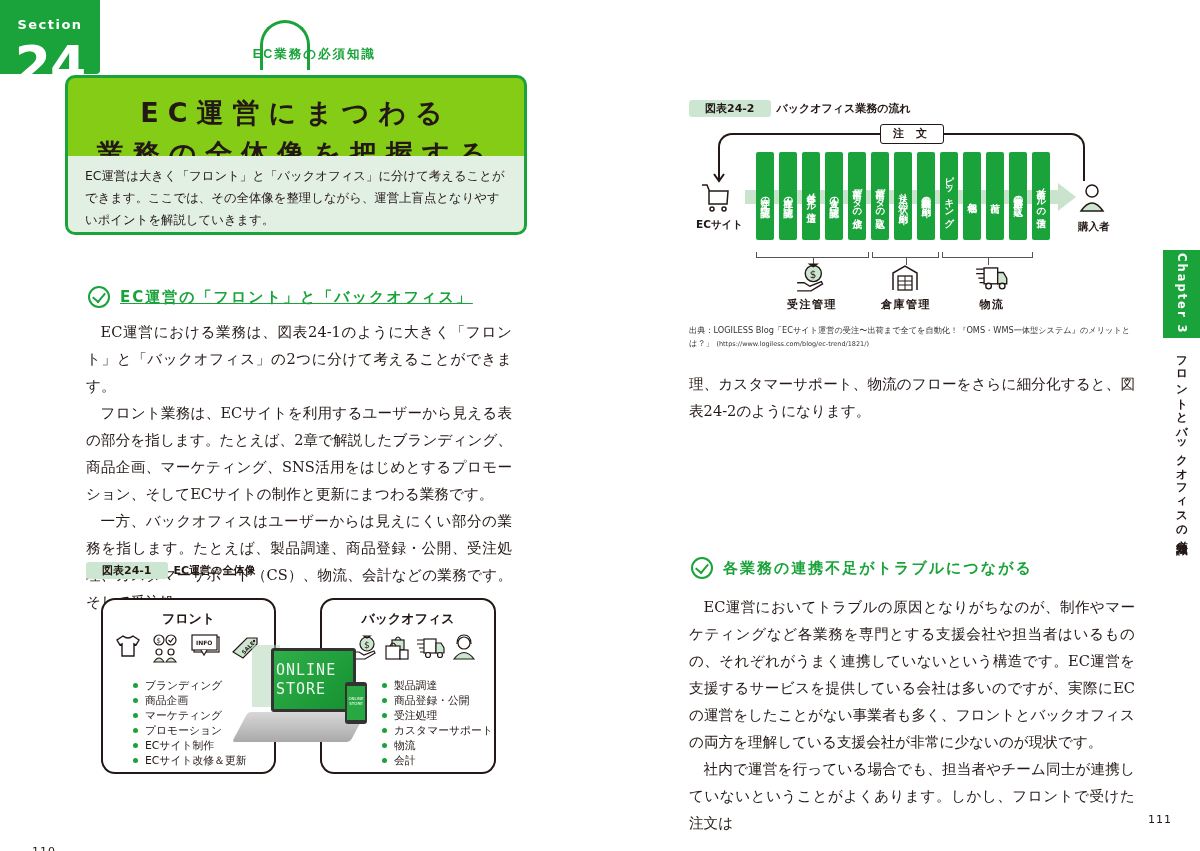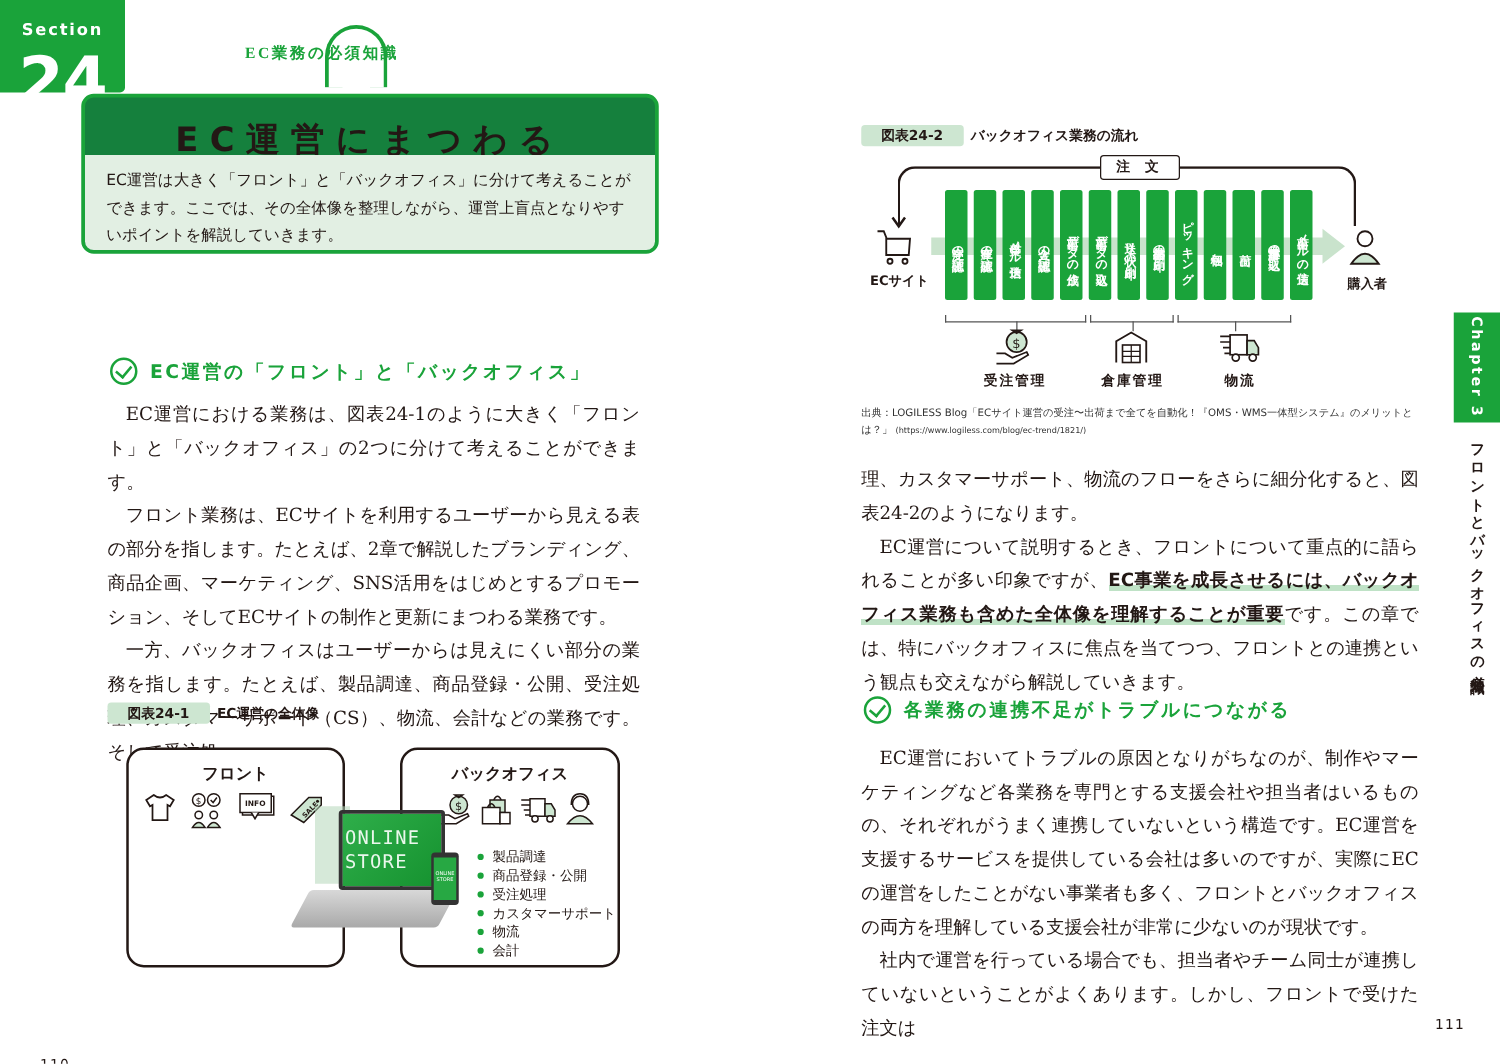--- a/index.html
+++ b/index.html
@@ -6,22 +6,22 @@
   html, body { width: 1200px; height: 851px; background: #ffffff; overflow: hidden; }
   body { position: relative; font-family: "DejaVu Serif", "Liberation Serif", serif; color: #231815; }
 
   
   .section-badge { position: absolute; left: 0; top: 0; width: 100px; height: 74px; background: #1aa33a; border-bottom-right-radius: 4px; color: #fff; text-align: center; }
   .section-badge .label { font-family: "DejaVu Sans", sans-serif; font-size: 13px; letter-spacing: 1.5px; margin-top: 17px; display: block; font-weight: bold; }
   .section-badge .num { font-family: "DejaVu Sans", sans-serif; font-size: 52px; font-weight: bold; line-height: 52px; display: block; margin-top: 7px; letter-spacing: -1px; }
 
   
   .arc { position: absolute; left: 260px; top: 20px; width: 50px; height: 50px; border: 3px solid #1aa33a; border-bottom: none; border-radius: 25px 25px 0 0; }
-  .kicker { position: absolute; left: 196px; top: 34px; width: 180px; text-align: left; color: #1aa33a; font-family: Liberation Serif, serif; font-weight: bold; font-size: 12.5px; letter-spacing: 2px; }
-  .title-box { position: absolute; left: 65px; top: 75px; width: 462px; height: 128px; border: 3px solid #1aa33a; border-radius: 10px; overflow: hidden; background: #15803d; }
+  .kicker { position: absolute; left: 196px; top: 46px; width: 180px; text-align: right; color: #1aa33a; font-family: Liberation Sans, sans-serif; font-weight: bold; font-size: 12.5px; letter-spacing: 2px; }
+  .title-box { position: absolute; left: 65px; top: 75px; width: 462px; height: 160px; border: 3px solid #1aa33a; border-radius: 10px; overflow: hidden; background: #84cc16; }
   .title-box h1 { font-family: "DejaVu Sans", sans-serif; font-weight: bold; font-size: 27px; letter-spacing: 9px; text-align: center; line-height: 41px; margin-top: 14px; color: #231815; }
   .title-box .lead { position: absolute; left: 0; right: 0; bottom: 0; height: 76px; background: #e2efe3; padding: 9px 17px 0 17px; font-family: "DejaVu Sans", sans-serif; font-size: 12.4px; line-height: 22px; color: #231815; }
   .connector-v { position: absolute; left: 68px; top: 101px; width: 2px; height: 10px; background: #1aa33a; }
 
   
   .h2 { position: absolute; display: flex; align-items: center; color: #1aa33a; font-family: "DejaVu Sans", sans-serif; font-weight: bold; font-size: 15px; letter-spacing: 2px; }
   .check { width: 22px; height: 22px; border: 2.5px solid #1aa33a; border-radius: 50%; margin-right: 10px; position: relative; }
   .check::after { content: ""; position: absolute; left: 5px; top: 2px; width: 6px; height: 10px; border-right: 2.5px solid #1aa33a; border-bottom: 2.5px solid #1aa33a; transform: rotate(40deg); }
 
   
@@ -81,21 +81,21 @@
 <div class="kicker">EC業務の必須知識</div>
 
 <div class="title-box">
   <h1>
     <span>EC運営にまつわる</span><br>
     <span>業務の全体像を把握する</span>
   </h1>
   <div class="lead">EC運営は大きく「フロント」と「バックオフィス」に分けて考えることができます。ここでは、その全体像を整理しながら、運営上盲点となりやすいポイントを解説していきます。</div>
 </div>
 
-<div class="h2" style="left:88px; top:286px;">
+<div class="h2" style="left:88px; top:286px;text-decoration:underline;">
   <span class="check"></span>
   <span>EC運営の「フロント」と「バックオフィス」</span>
 </div>
 
 <div class="body" style="left:86px; top:318px; width:426px;">
   <p>EC運営における業務は、図表24-1のように大きく「フロント」と「バックオフィス」の2つに分けて考えることができます。</p>
   <p>フロント業務は、ECサイトを利用するユーザーから見える表の部分を指します。たとえば、2章で解説したブランディング、商品企画、マーケティング、SNS活用をはじめとするプロモーション、そしてECサイトの制作と更新にまつわる業務です。</p>
   <p>一方、バックオフィスはユーザーからは見えにくい部分の業務を指します。たとえば、製品調達、商品登録・公開、受注処理、カスタマーサポート（CS）、物流、会計などの業務です。そして受注処</p>
 </div>
 
@@ -125,20 +125,28 @@
         <rect x="1" y="1" width="25" height="15" fill="#fff" stroke="#231815" stroke-width="1.2"></rect>
         <path d="M10 16 L13 21 L16 16" fill="#fff" stroke="#231815" stroke-width="1.2"></path>
         <text x="5" y="11" font-size="6" font-weight="bold" fill="#231815" font-family="DejaVu Sans">INFO</text>
       </svg>
     <svg width="30" height="26" viewBox="0 0 30 26">
         <path d="M2 18 L16 4 L26 4 L26 10 L12 24Z" fill="#cde6d1" stroke="#231815" stroke-width="1.2"></path>
         <circle cx="23" cy="7" r="1.2" fill="#231815"></circle>
         <text x="9" y="19" font-size="5.5" font-weight="bold" fill="#231815" font-family="DejaVu Sans" transform="rotate(-45 13 15)">SALE</text>
       </svg>
   </div>
+  <ul style="left:28px; top:78px;">
+    <li>ブランディング</li>
+    <li>商品企画</li>
+    <li>マーケティング</li>
+    <li>プロモーション</li>
+    <li>ECサイト制作</li>
+    <li>ECサイト改修＆更新</li>
+  </ul>
 </div>
 
 <div class="panel" style="left:320px; top:598px; width:176px; height:176px;">
   <div class="ptitle">バックオフィス</div>
   <div class="icons" style="left:30px; top:34px; gap:6px;">
     <svg width="26" height="26" viewBox="0 0 26 26">
         <circle cx="15" cy="10" r="7" fill="#cde6d1" stroke="#231815" stroke-width="1.2"></circle>
         <path d="M12 2 L18 2 L15 4Z" fill="none" stroke="#231815" stroke-width="1.2"></path>
         <text x="12" y="14" font-size="9" fill="#231815" font-family="DejaVu Sans">$</text>
         <path d="M1 18 L7 18 L12 21 L22 17 L23 19 L13 25 L1 25" fill="none" stroke="#231815" stroke-width="1.2"></path>
@@ -255,21 +263,20 @@
 <div class="group-label" style="left:866px;">倉庫管理</div>
 <div class="group-label" style="left:952px;">物流</div>
 
 <div class="source">
   <span>出典：LOGILESS Blog「ECサイト運営の受注〜出荷まで全てを自動化！『OMS・WMS一体型システム』のメリットとは？」</span>
   <span class="url">(https://www.logiless.com/blog/ec-trend/1821/)</span>
 </div>
 
 <div class="body" style="left:689px; top:370px; width:446px;">
   <p class="noindent">理、カスタマーサポート、物流のフローをさらに細分化すると、図表24-2のようになります。</p>
-  <p><span>EC運営について説明するとき、フロントについて重点的に語られることが多い印象ですが、</span><span class="hl">EC事業を成長させるには、バックオフィス業務も含めた全体像を理解することが重要</span><span>です。この章では、特にバックオフィスに焦点を当てつつ、フロントとの連携という観点も交えながら解説していきます。</span></p>
 </div>
 
 <div class="h2" style="left:691px; top:557px;">
   <span class="check"></span>
   <span>各業務の連携不足がトラブルにつながる</span>
 </div>
 
 <div class="body" style="left:689px; top:593px; width:446px;">
   <p>EC運営においてトラブルの原因となりがちなのが、制作やマーケティングなど各業務を専門とする支援会社や担当者はいるものの、それぞれがうまく連携していないという構造です。EC運営を支援するサービスを提供している会社は多いのですが、実際にECの運営をしたことがない事業者も多く、フロントとバックオフィスの両方を理解している支援会社が非常に少ないのが現状です。</p>
   <p>社内で運営を行っている場合でも、担当者やチーム同士が連携していないということがよくあります。しかし、フロントで受けた注文は</p>

